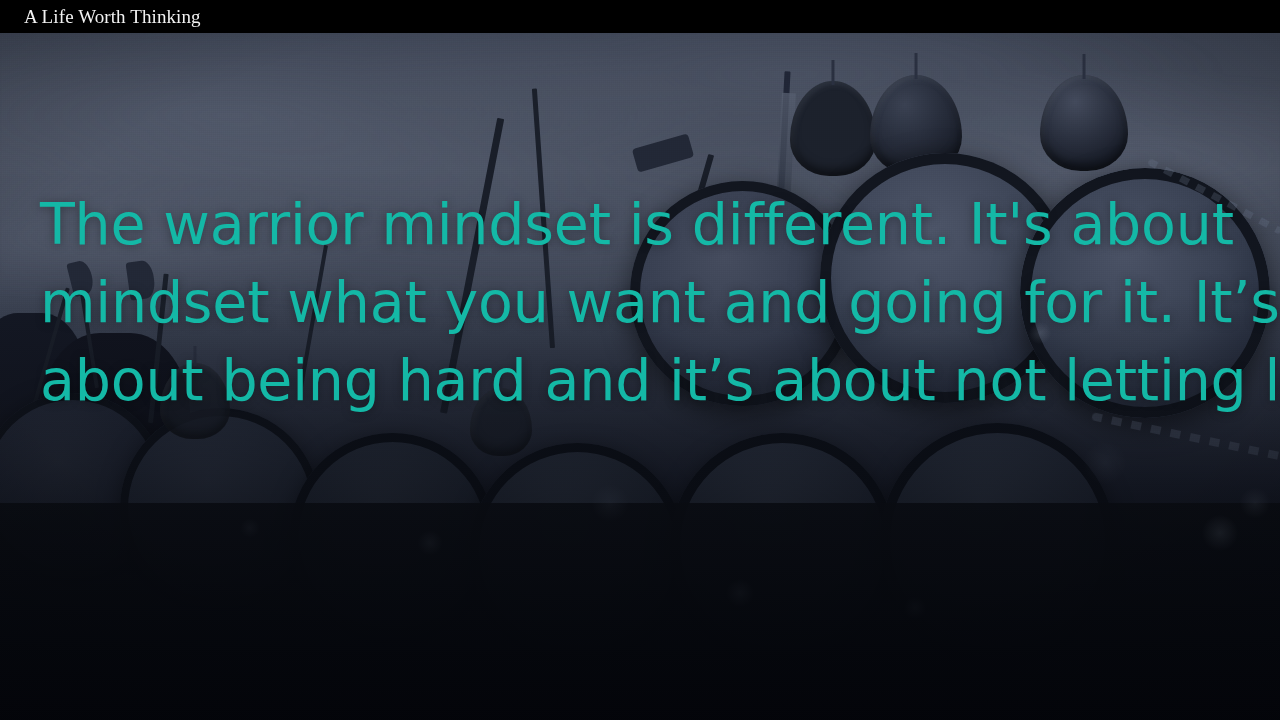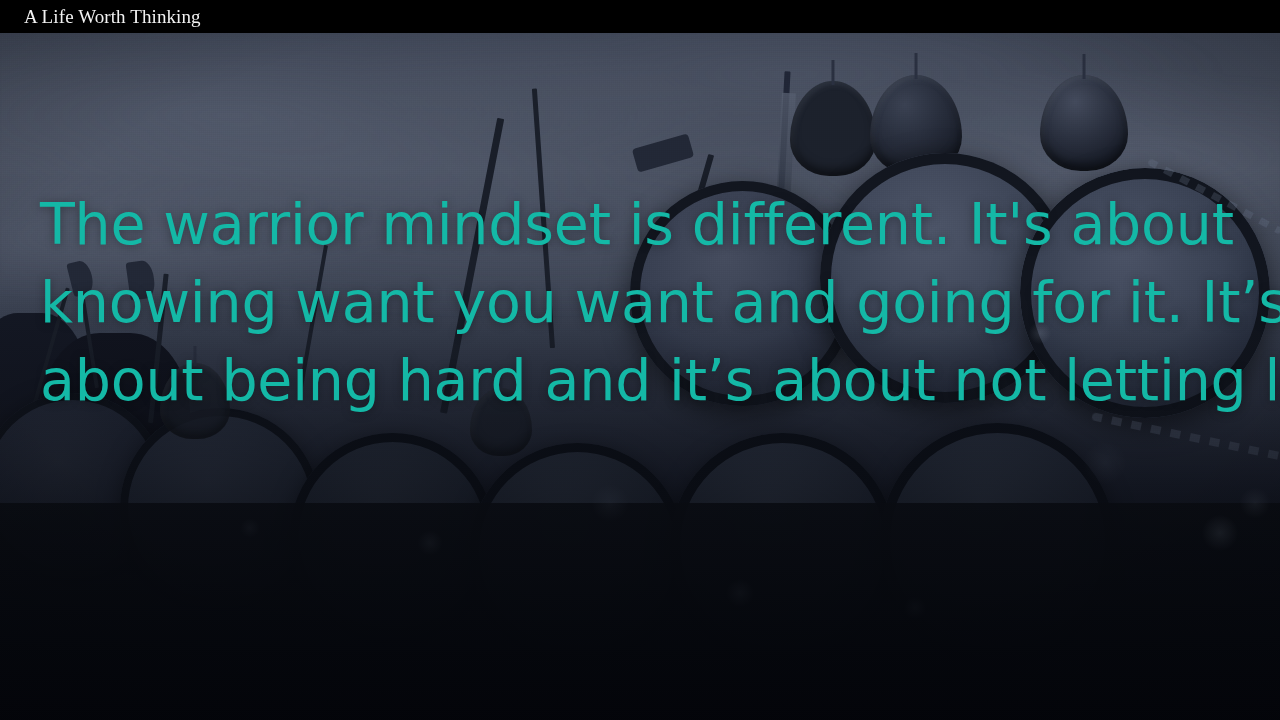--- a/index.html
+++ b/index.html
@@ -264,18 +264,18 @@
                   opacity:.92;"></div>
 
     </div>
 
     <div class="layer" id="bokeh"></div>
     <div class="layer" id="vignette"></div>
     <div class="layer" id="grain"></div>
 
     <div id="quote">
       <span class="line">The warrior mindset is different. It's about</span>
-      <span class="line">knowing want you want and going for it. It’s</span>
+      <span class="line">mindset what you want and going for it. It’s</span>
       <span class="line">about being hard and it’s about not letting little</span>
     </div>
 
   </div>
 </div>
 
 </body></html>

